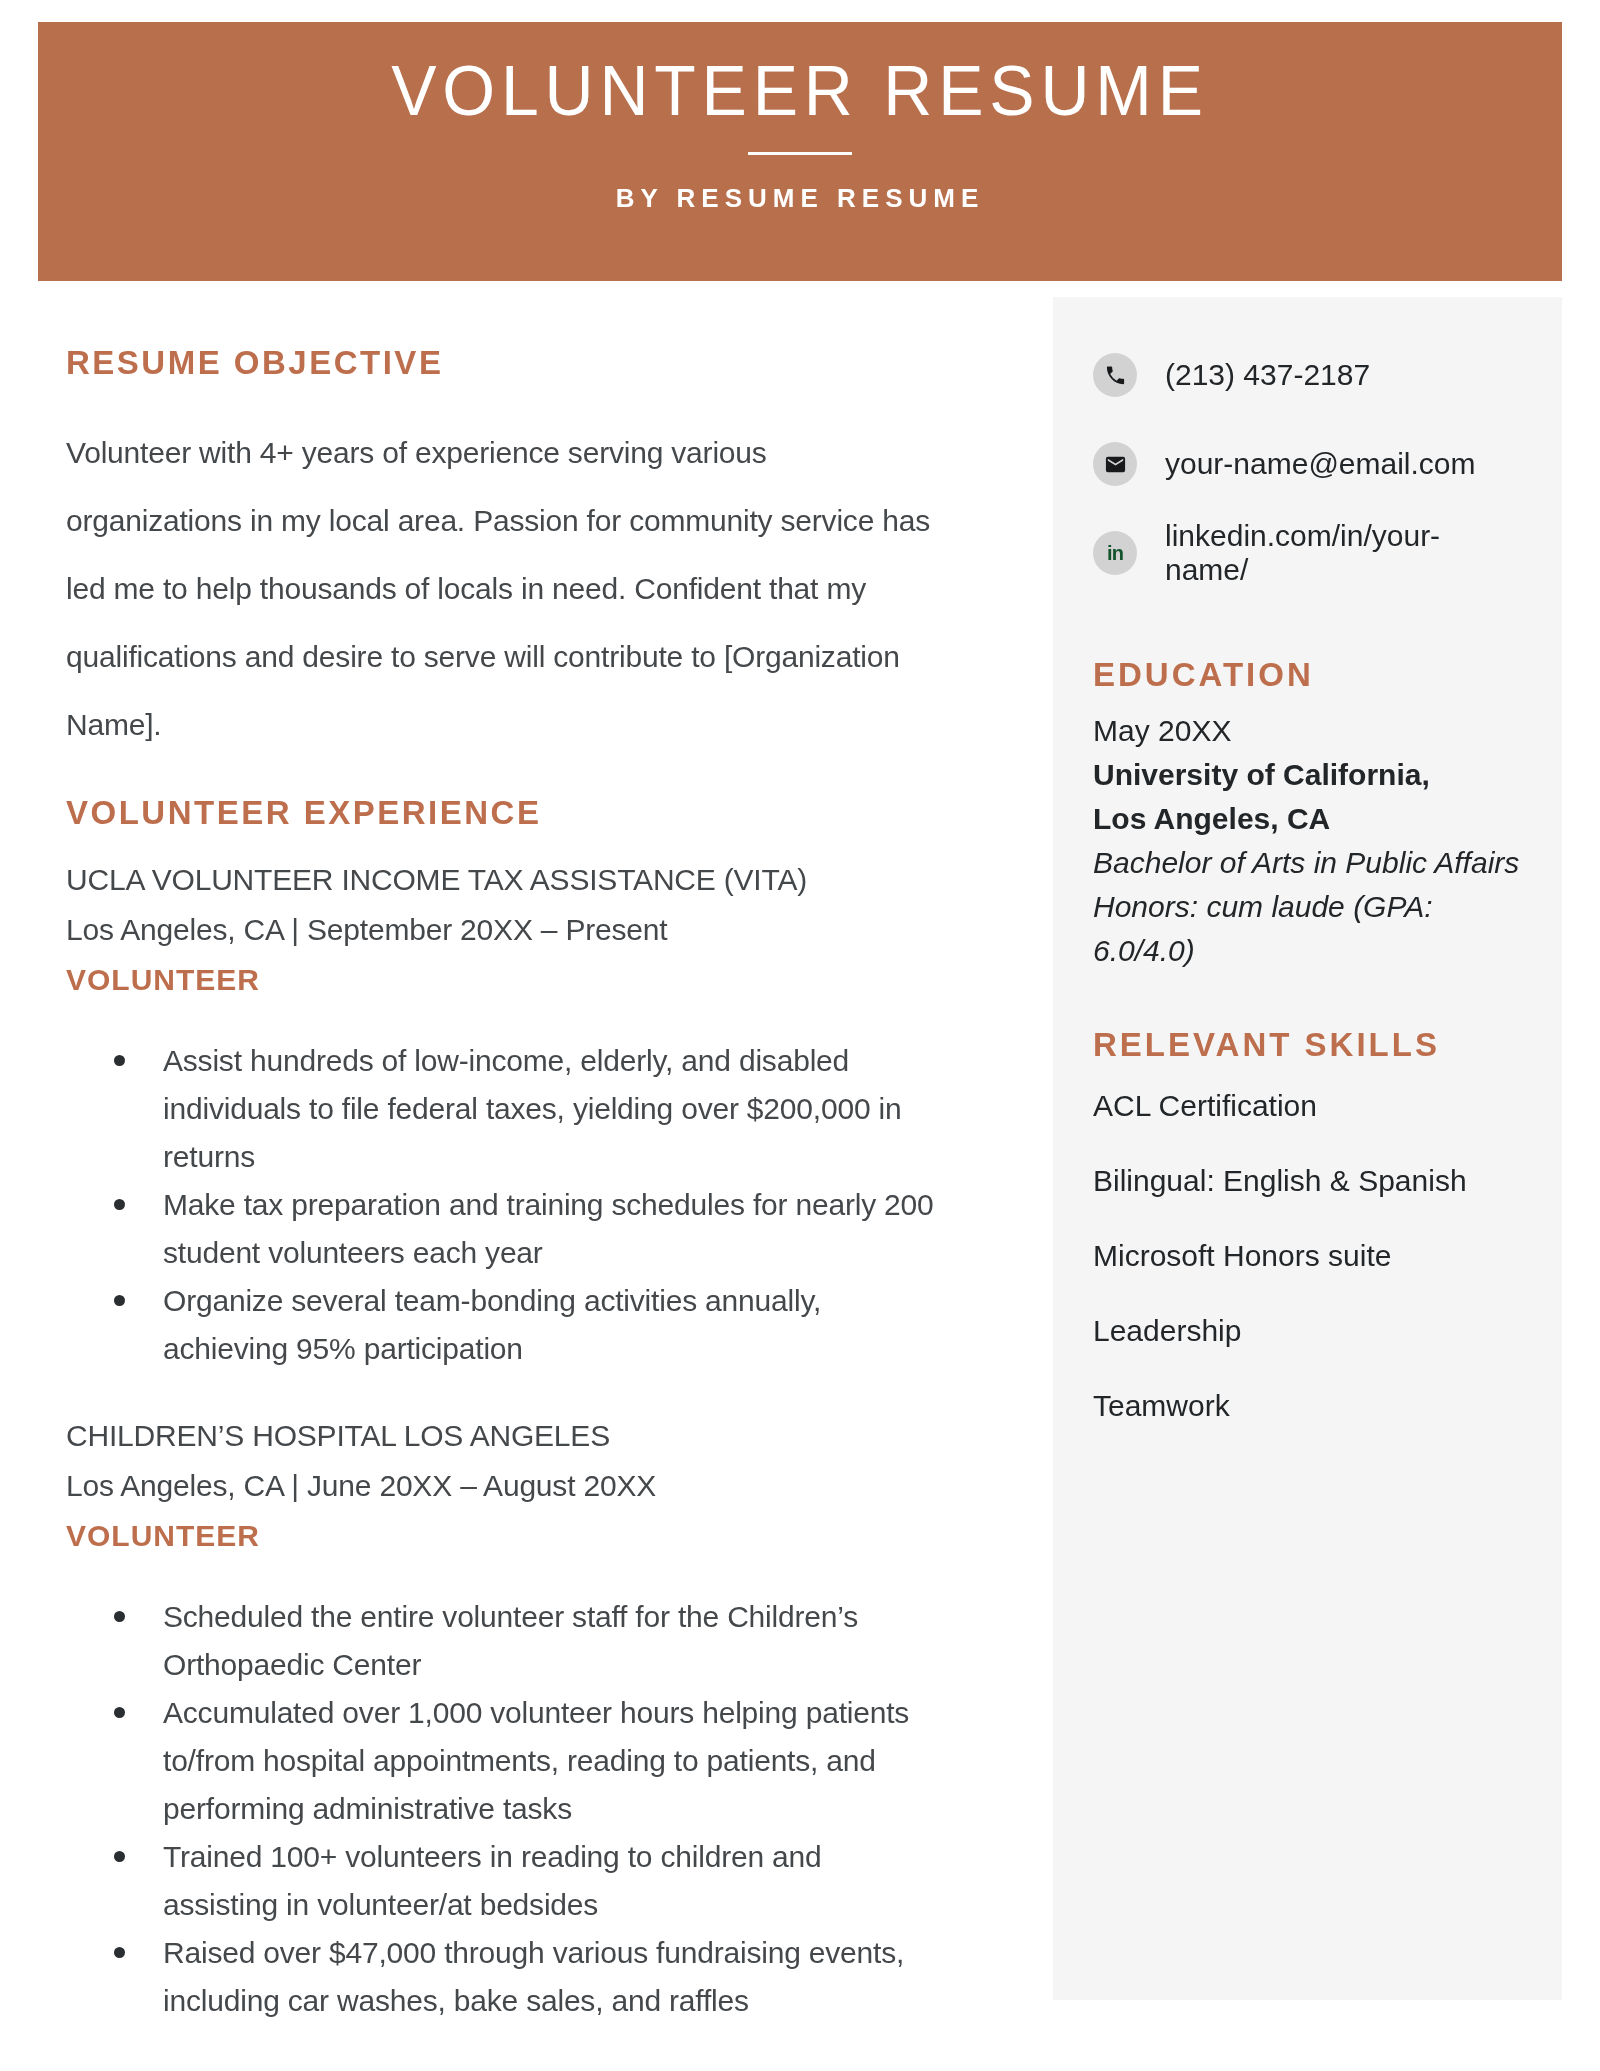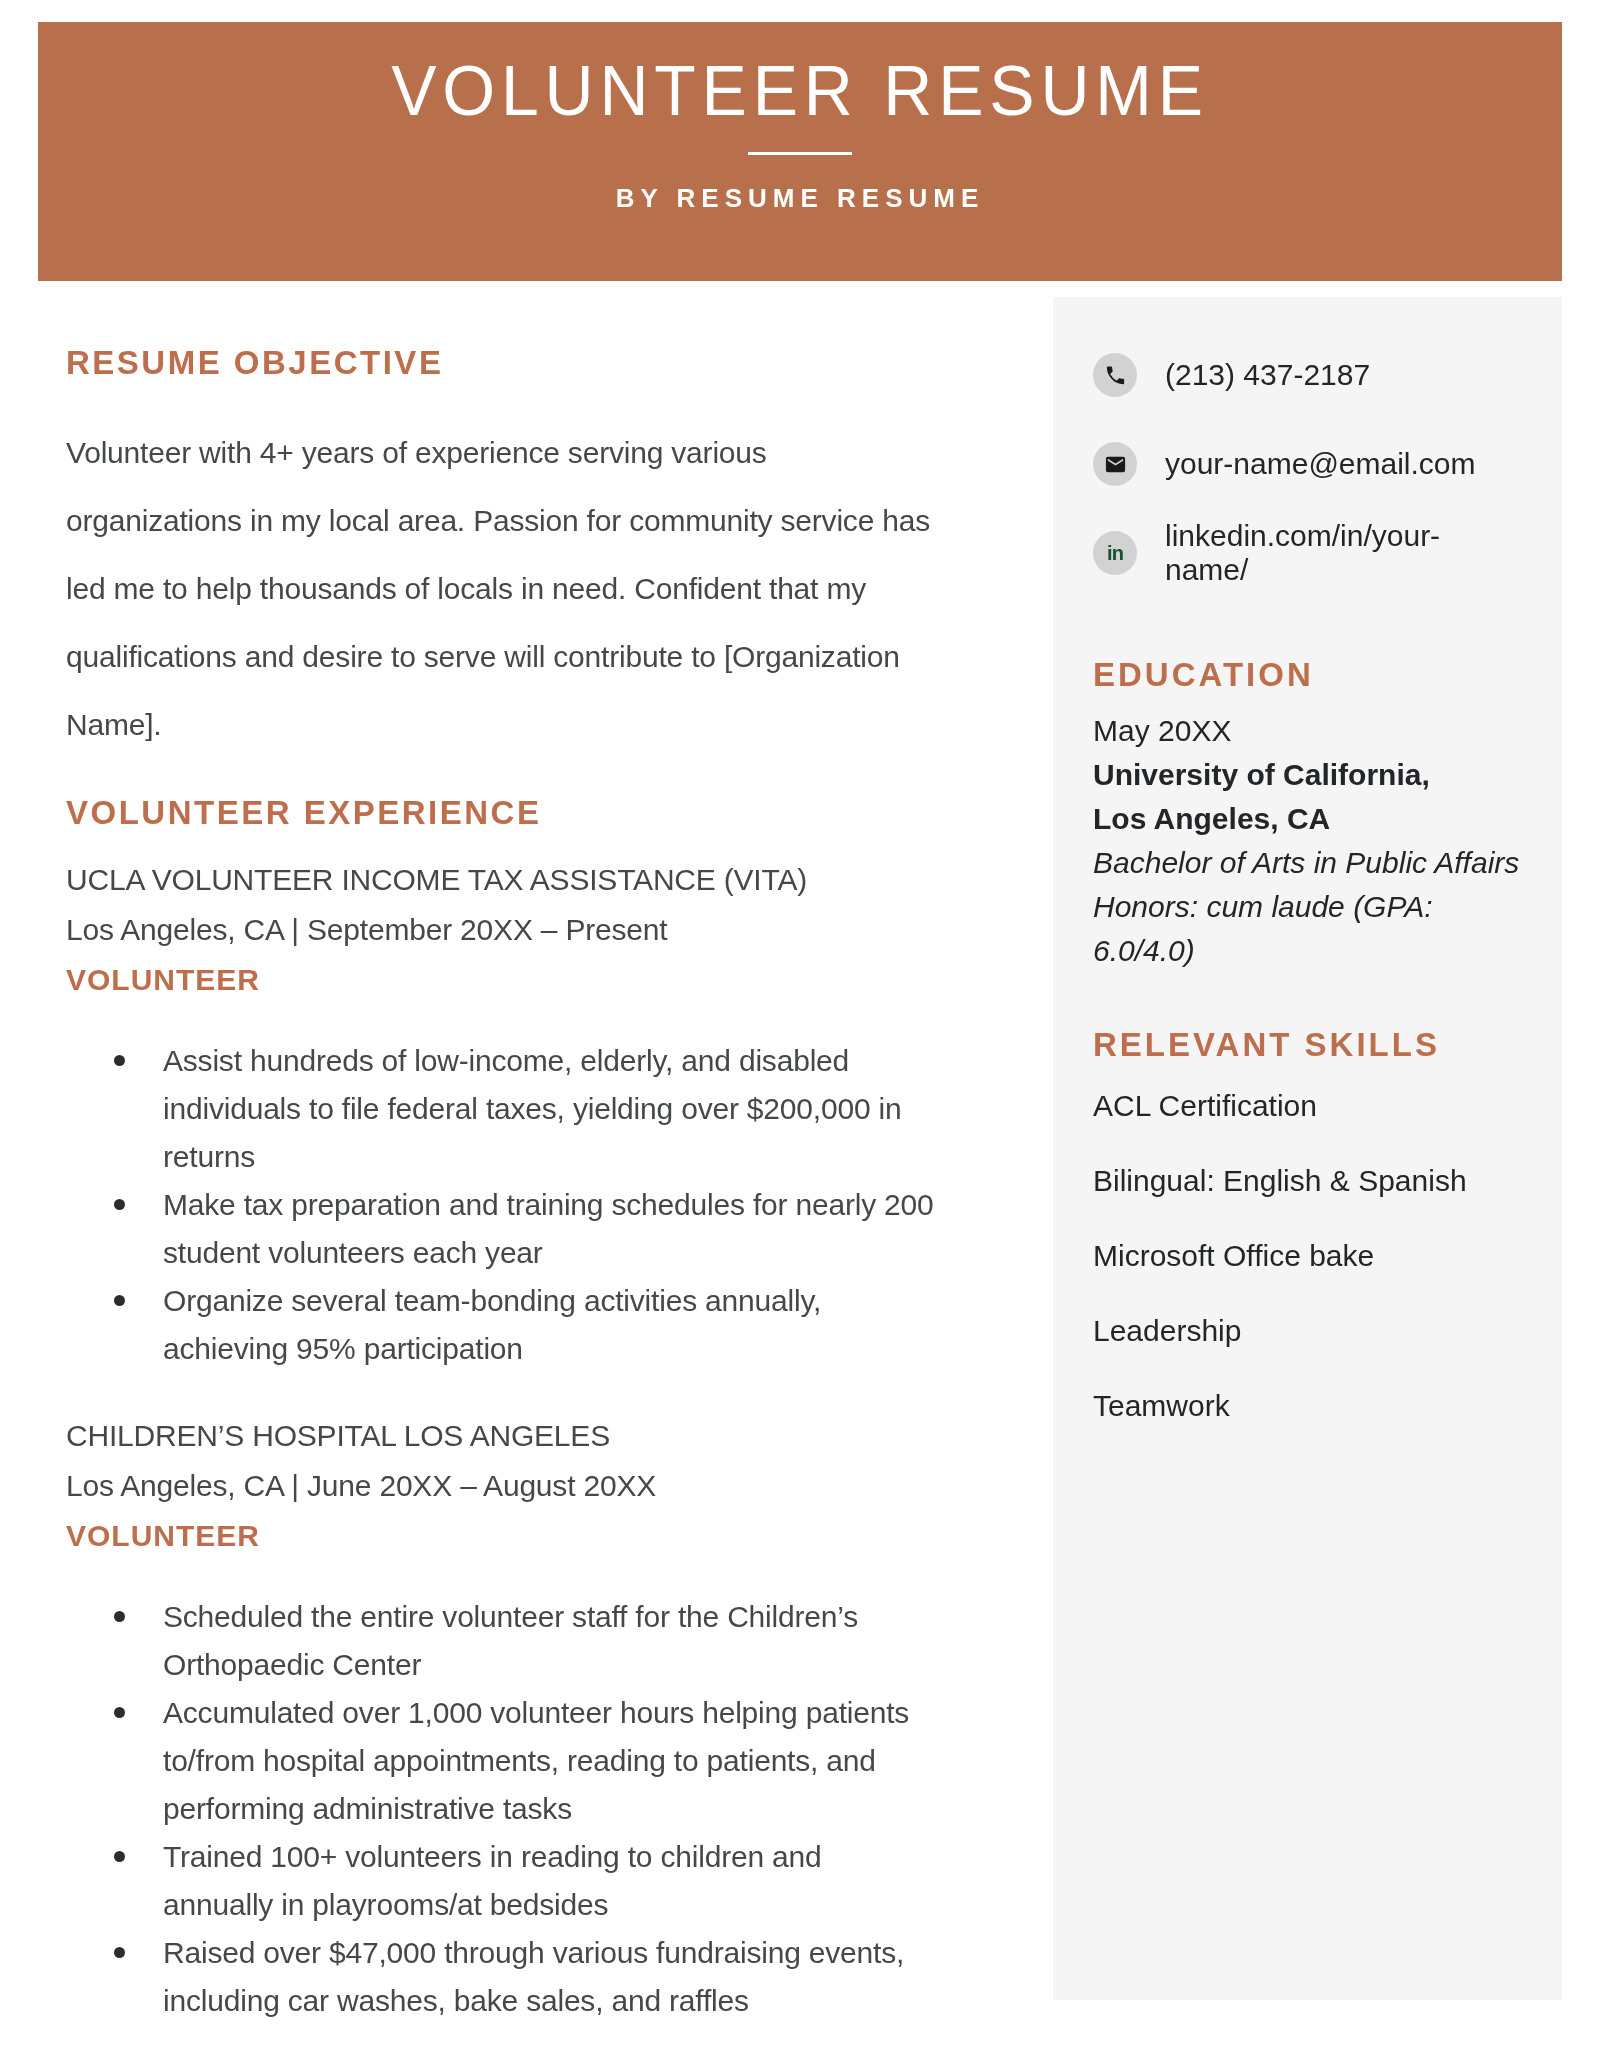--- a/index.html
+++ b/index.html
@@ -108,21 +108,21 @@
           <div class="meta">Los Angeles, CA | June 20XX – August 20XX</div>
           <div class="role">VOLUNTEER</div>
         </div>
         <ul class="bullets">
           <li>Scheduled the entire volunteer staff for the Children’s
 Orthopaedic Center</li>
           <li>Accumulated over 1,000 volunteer hours helping patients
 to/from hospital appointments, reading to patients, and
 performing administrative tasks</li>
           <li>Trained 100+ volunteers in reading to children and
-annually in playrooms/at bedsides</li>
+assisting in volunteer/at bedsides</li>
           <li>Raised over $47,000 through various fundraising events,
 including car washes, bake sales, and raffles</li>
         </ul>
       </div>
     </div>
 
     <div class="sidebar">
 
       <div class="contact-row">
         <span class="icon-circle">
@@ -155,20 +155,20 @@
         <div class="edu-line bold">University of California,</div>
         <div class="edu-line bold">Los Angeles, CA</div>
         <div class="edu-line italic">Bachelor of Arts in Public Affairs</div>
         <div class="edu-line italic">Honors: cum laude (GPA: 6.0/4.0)</div>
       </div>
 
       <div class="side-heading skills-heading">RELEVANT SKILLS</div>
       <div class="skills-list">
         <div class="skill-item">ACL Certification</div>
         <div class="skill-item">Bilingual: English &amp; Spanish</div>
-        <div class="skill-item">Microsoft Office bake</div>
+        <div class="skill-item">Microsoft Honors suite</div>
         <div class="skill-item">Leadership</div>
         <div class="skill-item">Teamwork</div>
       </div>
 
     </div>
   </div>
 </div>
 
 </body></html>

